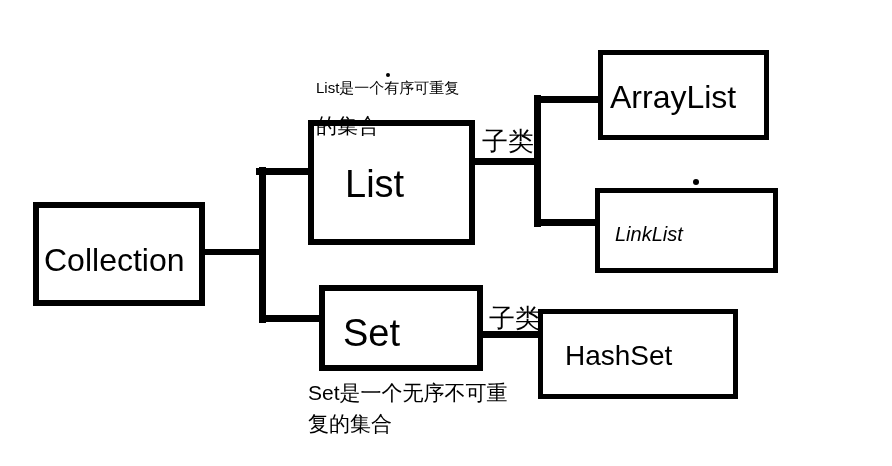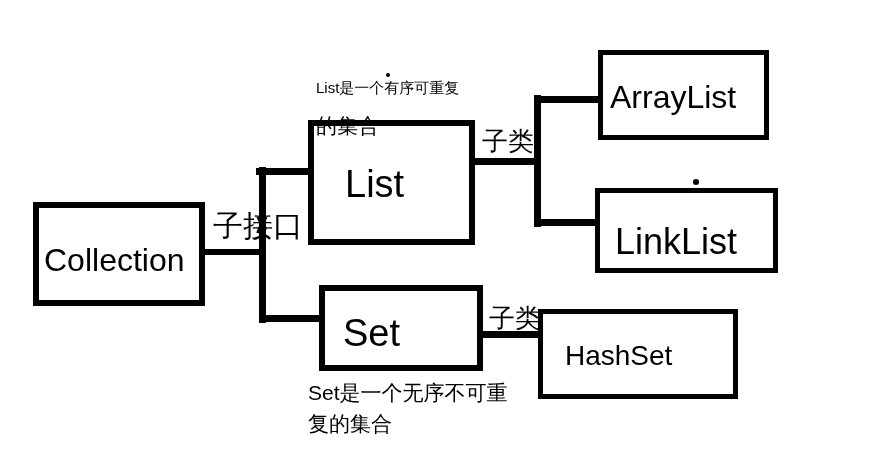--- a/index.html
+++ b/index.html
@@ -23,21 +23,21 @@
   .node.thin { border-width: 5px; }
   .line { position: absolute; background: #000000; }
   .lbl { position: absolute; white-space: nowrap; line-height: 1.15; }
   .dot { position: absolute; background: #000000; border-radius: 50%; }
 
   
   #node-collection { left: 33px;  top: 202px; width: 172px; height: 104px; font-size: 32px; padding: 36px 0 0 5px; }
   #node-list       { left: 308px; top: 108px; width: 167px; height: 125px; font-size: 38px; padding: 39px 0 12px 31px; margin-top: 12px; }
   #node-set        { left: 319px; top: 285px; width: 164px; height: 86px;  font-size: 38px; padding: 23px 2px 0 18px; }
   #node-arraylist  { left: 598px; top: 50px;  width: 171px; height: 90px;  font-size: 32px; padding: 26px 0 0 7px; }
-  #node-linklist   { left: 595px; top: 188px; width: 183px; height: 85px;  font-size: 36px; padding: 31px 0 0 15px; }
+  #node-linklist   { left: 595px; top: 188px; width: 183px; height: 85px;  font-size: 20px; padding: 31px 0 0 15px; font-style: italic; }
   #node-hashset    { left: 538px; top: 309px; width: 200px; height: 90px;  font-size: 28px; padding: 28px 0 0 22px; }
 
   
   #ln-collection-trunk  { left: 205px; top: 249px; width: 60px;  height: 6px; }
   #ln-trunk1            { left: 259px; top: 167px; width: 7px;   height: 156px; }
   #ln-trunk1-list       { left: 256px; top: 168px; width: 58px;  height: 7px; }
   #ln-trunk1-set        { left: 259px; top: 315px; width: 64px;  height: 7px; }
   #ln-list-trunk2       { left: 469px; top: 158px; width: 72px;  height: 7px; }
   #ln-trunk2            { left: 534px; top: 95px;  width: 7px;   height: 132px; }
   #ln-trunk2-arraylist  { left: 534px; top: 96px;  width: 68px;  height: 7px; }
@@ -74,21 +74,20 @@
   <div class="line" id="ln-trunk2-linklist"></div>
   <div class="line" id="ln-set-hashset"></div>
 
   <div class="node" id="node-collection">Collection</div>
   <div class="node" id="node-list">List</div>
   <div class="node" id="node-set">Set</div>
   <div class="node thin" id="node-arraylist">ArrayList</div>
   <div class="node thin" id="node-linklist">LinkList</div>
   <div class="node thin" id="node-hashset">HashSet</div>
 
-  <span class="lbl" id="lbl-sub-interface">子接口</span>
   <span class="lbl" id="lbl-subclass-list">子类</span>
   <span class="lbl" id="lbl-subclass-set">子类</span>
 
   <span class="lbl" id="lbl-list-note-1">List是一个有序可重复</span>
   <span class="lbl" id="lbl-list-note-2">的集合</span>
   <span class="lbl" id="lbl-set-note-1">Set是一个无序不可重</span>
   <span class="lbl" id="lbl-set-note-2">复的集合</span>
 
   <div class="dot" id="dot-note"></div>
   <div class="dot" id="dot-linklist"></div>

